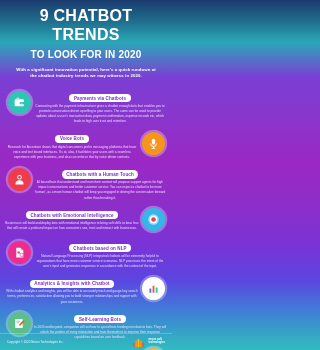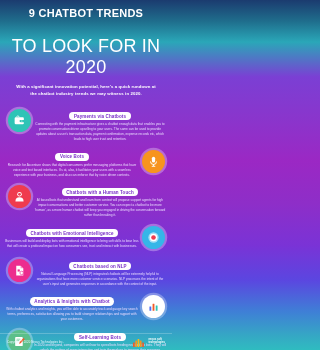--- a/index.html
+++ b/index.html
@@ -12,26 +12,26 @@
       #8e2ec8 58%, #7a33d6 70%, #5b46e0 80%,
       #3f7fd6 89%, #35a8c4 96%, #2fbcc0 100%);
     overflow:hidden;
     position:relative;
   }
   .wrap { position:relative; width:172px; height:350px; }
 
   
   .header { padding:7px 9px 0; text-align:center; }
   .title-l1 {
-    font-size:11px; font-weight:700; color:#ffffff;
+    font-size:16px; font-weight:700; color:#ffffff;
     letter-spacing:.25px; line-height:1.18;
   }
   .title-l2 {
-    font-size:18px; font-weight:400; color:#ffffff;
-    letter-spacing:.2px; line-height:1.18; margin-top:16px;
+    font-size:10px; font-weight:700; color:#ffffff;
+    letter-spacing:.2px; line-height:1.18; margin-top:4px;
   }
   .subtitle {
     margin-top:6px; font-size:4.3px; font-weight:700; color:#ffffff;
     line-height:1.55; letter-spacing:.1px; padding:0 7px;
   }
 
   
   .trends { margin-top:5px; }
   .row {
     position:relative;

